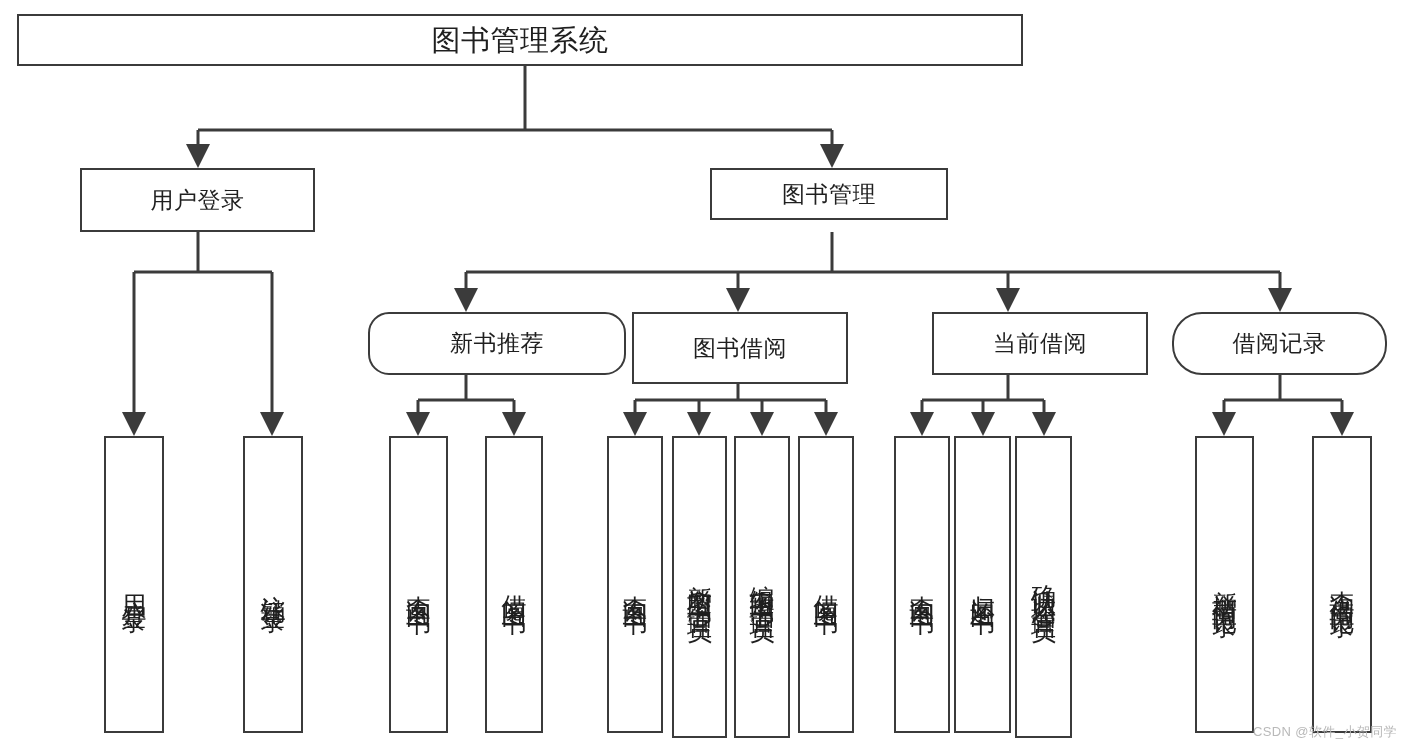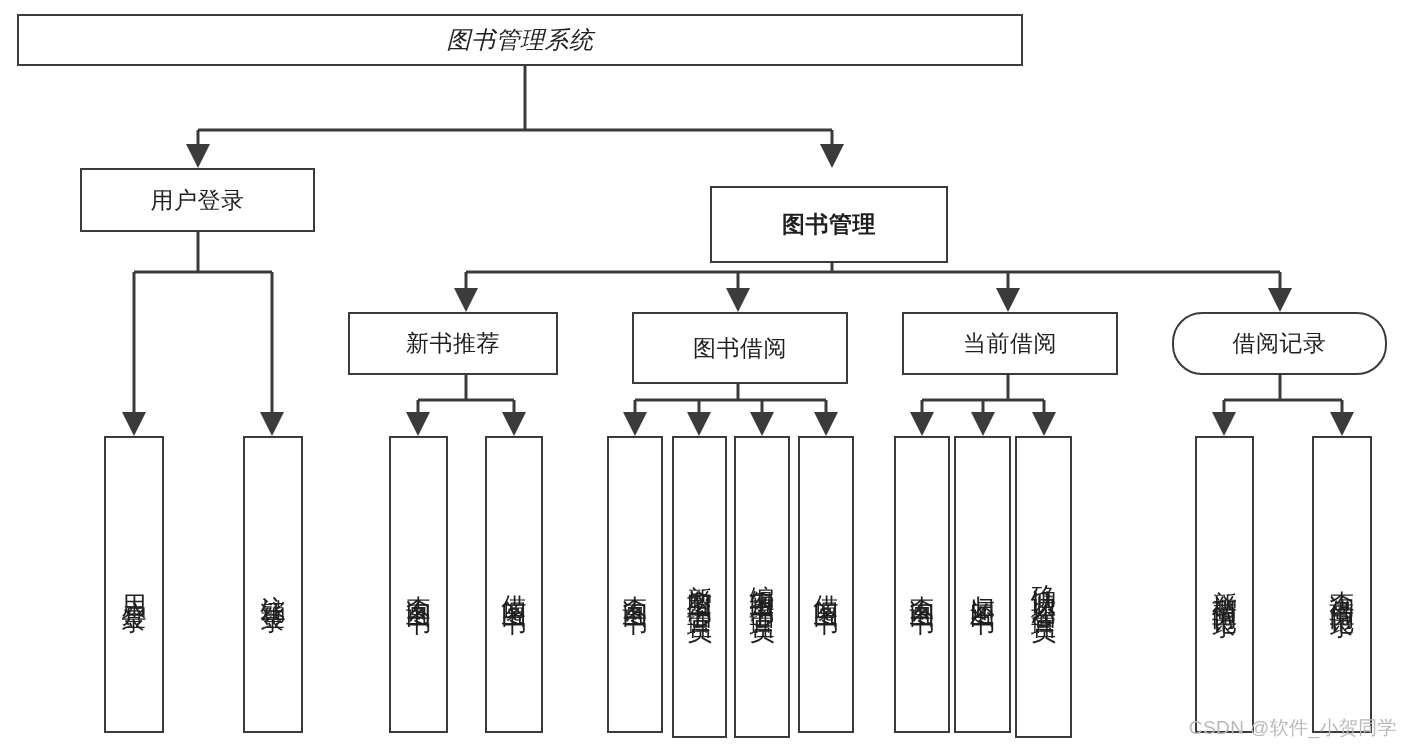--- a/index.html
+++ b/index.html
@@ -26,39 +26,39 @@
     color:#1f1f1f;
   }
   .node .lbl{
     display:block;
     text-align:center;
     line-height:1.06;
     letter-spacing:.5px;
   }
   
   .h-node .lbl{font-size:23px;}
-  .root .lbl{font-size:24px;font-style:italic;}
+  .root .lbl{font-size:29px;}
 
   
   .v-node{align-items:center;justify-content:center;}
   .v-node .lbl{
     writing-mode:vertical-rl;
     text-orientation:upright;
     font-size:25px;
     line-height:1.0;
     letter-spacing:5px;
     white-space:nowrap;
     max-height:290px;
   }
 
   
   #watermark{
     position:absolute;
     right:8px;bottom:6px;
-    font-size:19px;
+    font-size:13px;
     color:#b9b9b9;
     letter-spacing:.4px;
     white-space:nowrap;
     pointer-events:none;
   }
 </style>
 </head>
 <body>
 
 <div id="canvas">
@@ -113,31 +113,31 @@
     </g>
   </svg>
 
   <div class="node h-node root" style="left:17px;top:14px;width:1006px;height:52px;">
     <span class="lbl">图书管理系统</span>
   </div>
 
   <div class="node h-node" style="left:80px;top:168px;width:235px;height:64px;">
     <span class="lbl">用户登录</span>
   </div>
-  <div class="node h-node" style="left:710px;top:186px;width:238px;height:77px;font-weight:bold;">
+  <div class="node h-node" style="left:710px;top:168px;width:238px;height:52px;">
     <span class="lbl">图书管理</span>
   </div>
 
-  <div class="node h-node" style="left:348px;top:312px;width:210px;height:63px;">
+  <div class="node h-node" style="left:368px;top:312px;width:258px;height:63px;border-radius:21px;">
     <span class="lbl">新书推荐</span>
   </div>
   <div class="node h-node" style="left:632px;top:312px;width:216px;height:72px;">
     <span class="lbl">图书借阅</span>
   </div>
-  <div class="node h-node" style="left:902px;top:312px;width:216px;height:63px;">
+  <div class="node h-node" style="left:932px;top:312px;width:216px;height:63px;">
     <span class="lbl">当前借阅</span>
   </div>
   <div class="node h-node" style="left:1172px;top:312px;width:215px;height:63px;border-radius:30px;">
     <span class="lbl">借阅记录</span>
   </div>
 
   <div class="node v-node" style="left:104px;top:436px;width:60px;height:297px;">
     <span class="lbl">用户登录</span>
   </div>
   <div class="node v-node" style="left:243px;top:436px;width:60px;height:297px;">

